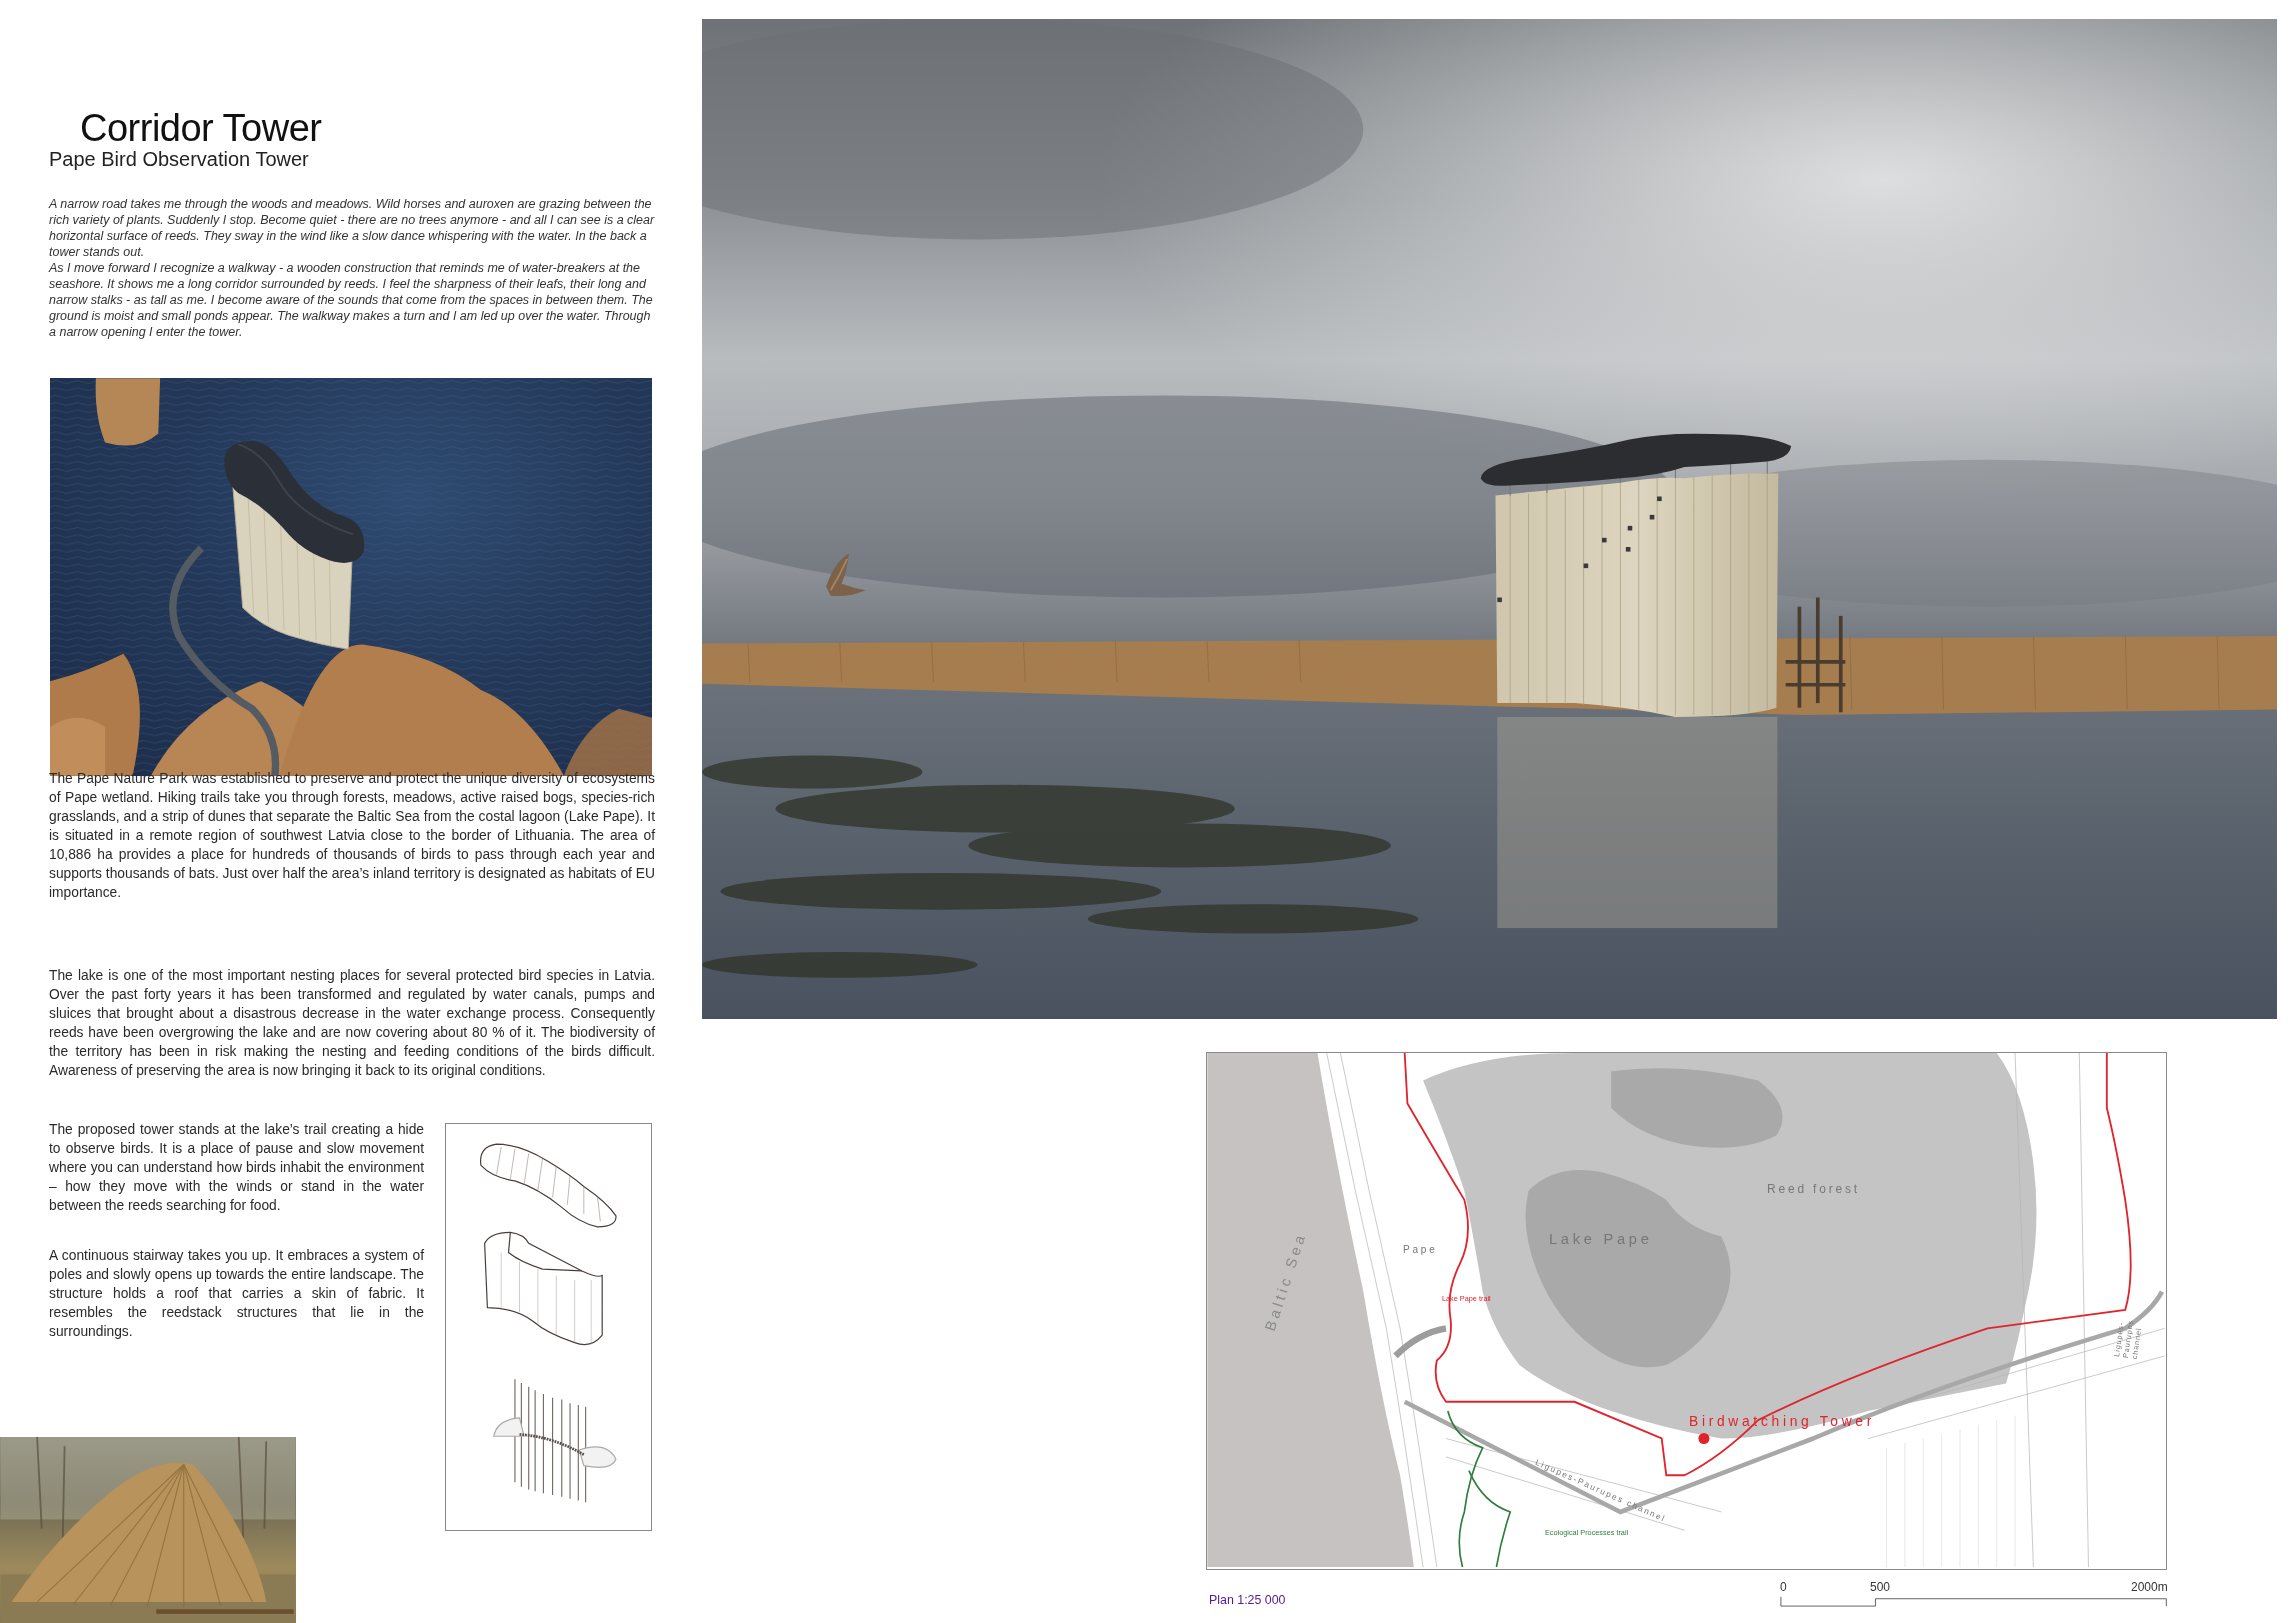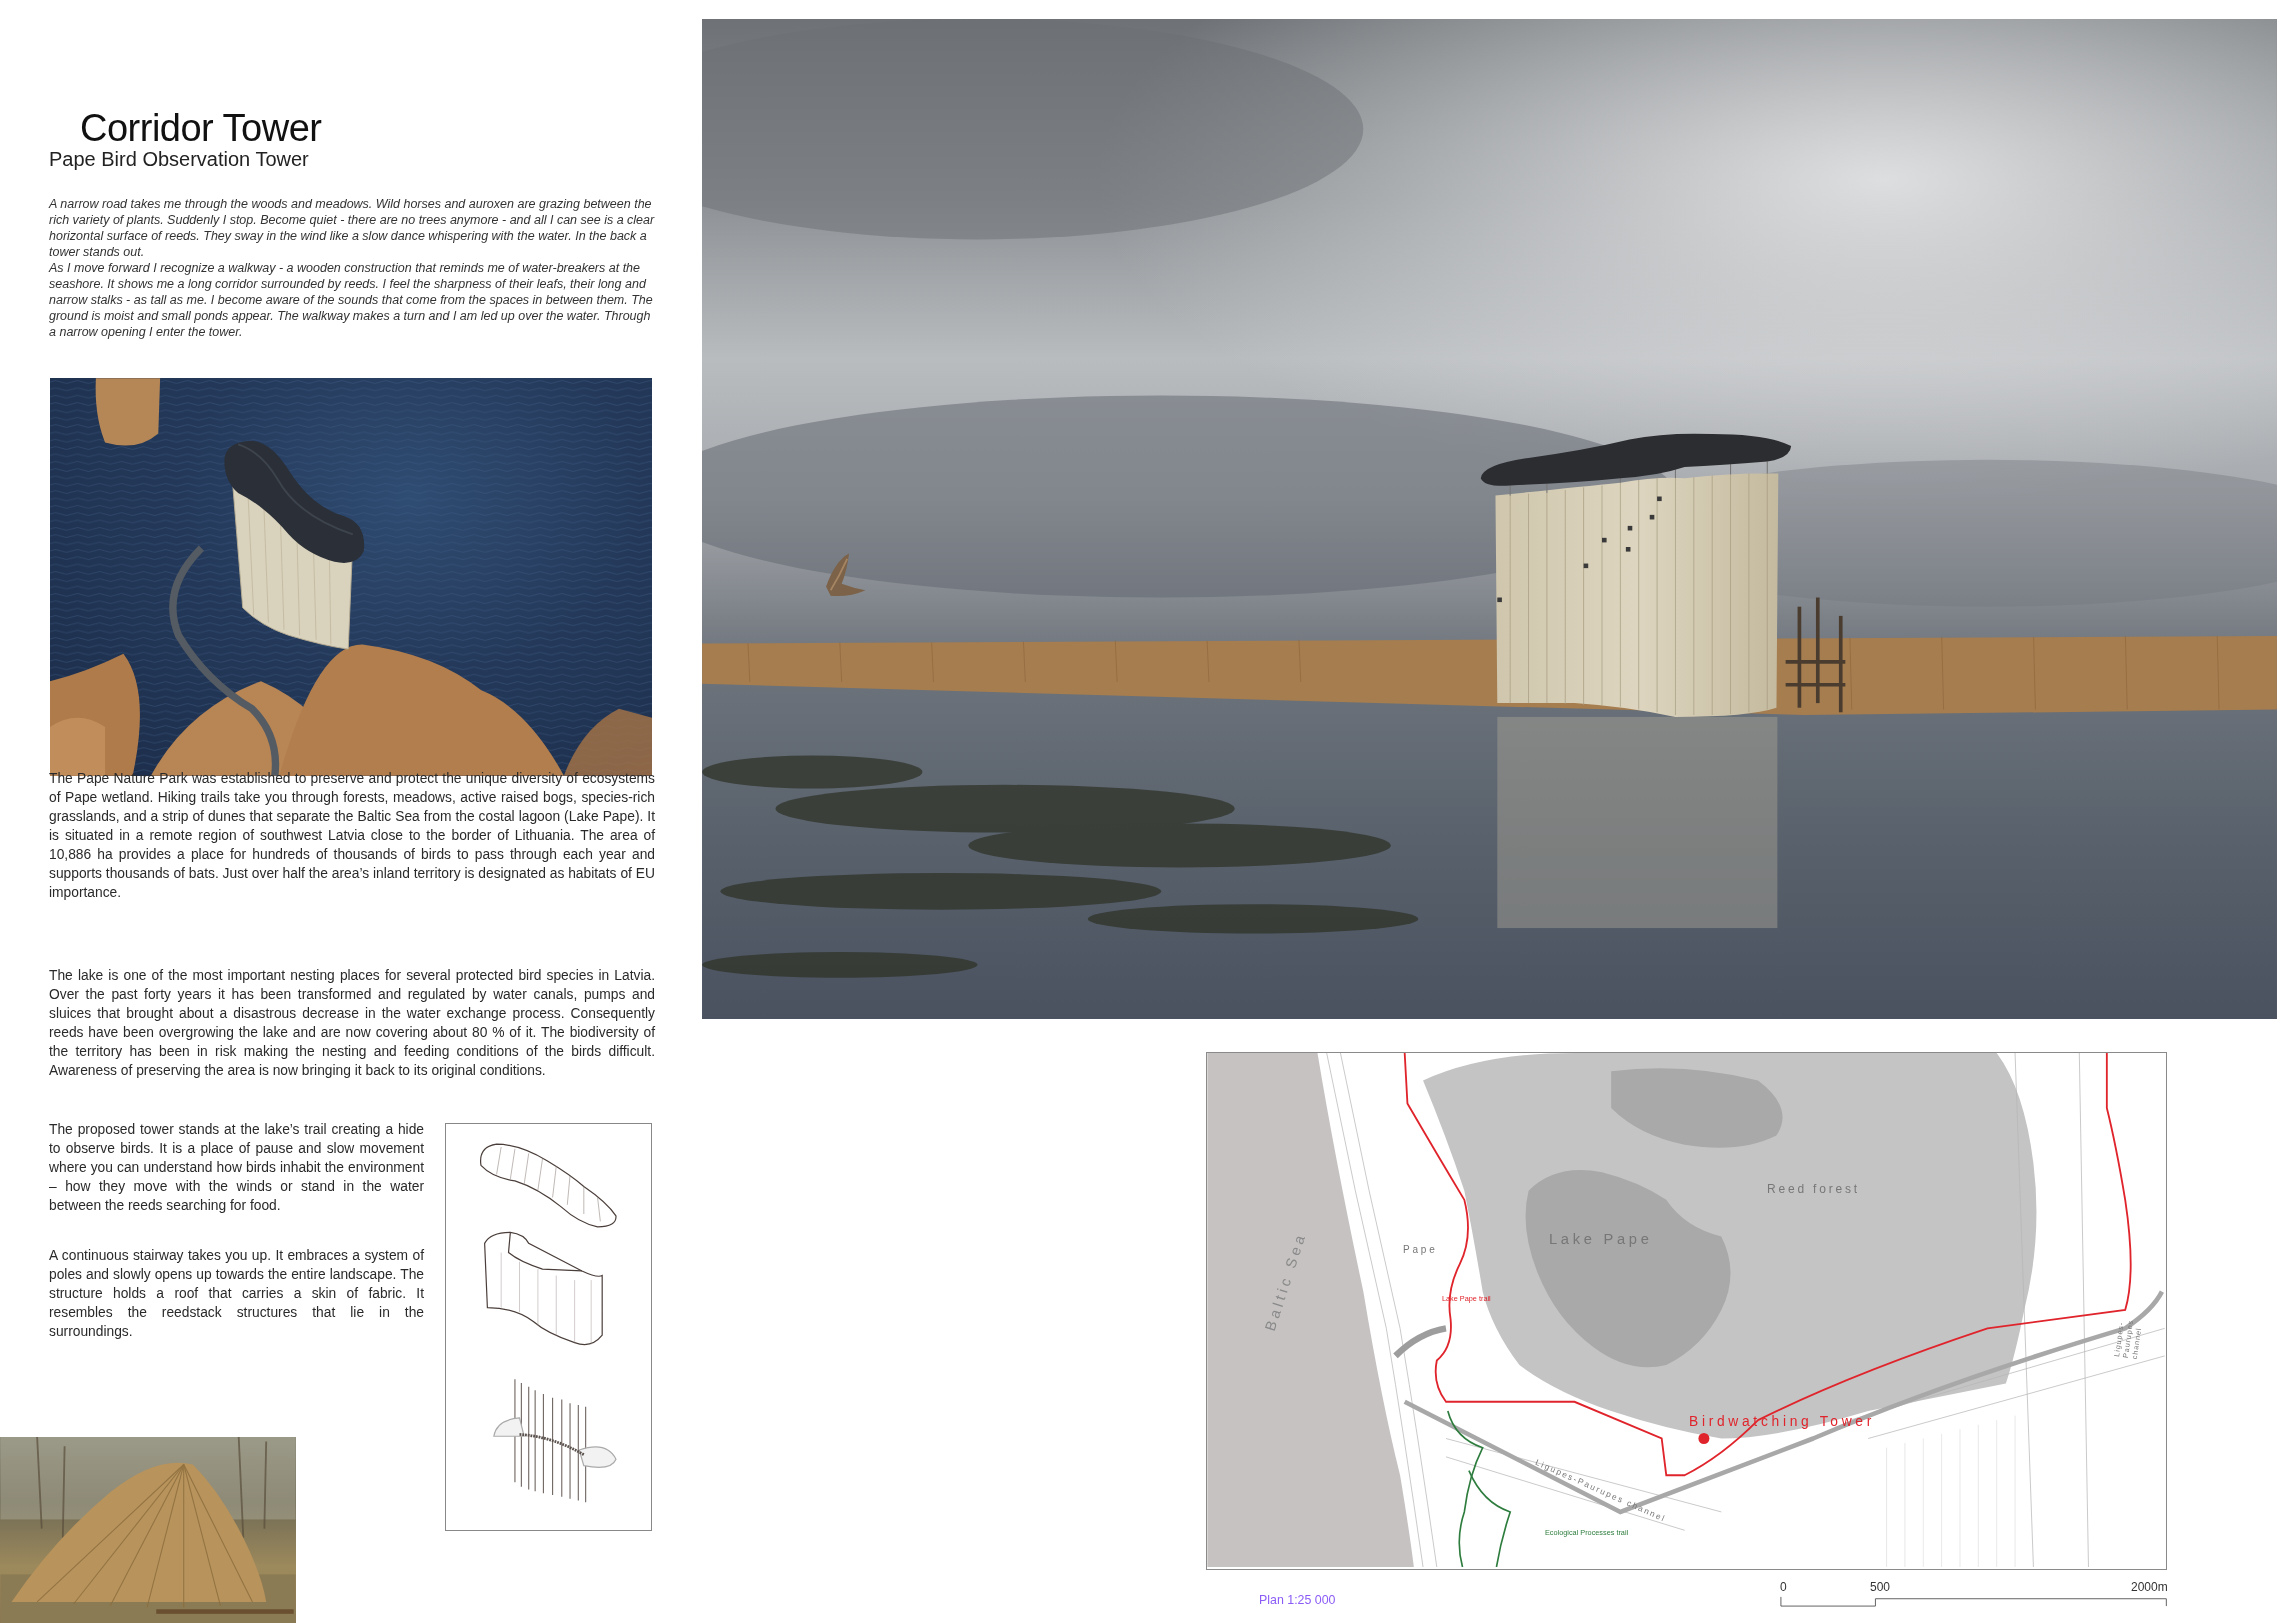--- a/index.html
+++ b/index.html
@@ -18,21 +18,21 @@
   
   .aerial{left:50px;top:378px;width:602px;height:398px;overflow:hidden;
     background:radial-gradient(ellipse at 60% 30%,#2f4c72 0%,#24395a 45%,#1b2c48 100%);}
   
   .hero{left:702px;top:19px;width:1575px;height:1000px;overflow:hidden;
     background:linear-gradient(180deg,#6e7276 0%,#8d9195 18%,#b9bcbf 34%,#a6a9ad 48%,#7c8188 60%,#6c727a 65%);}
   .map{left:1206px;top:1052px;width:961px;height:518px;border:1.8px solid #8a8a8a;box-sizing:border-box;background:#ffffff;overflow:hidden;}
   .diagram{left:445px;top:1123px;width:207px;height:408px;border:1.4px solid #888;box-sizing:border-box;background:#fff;}
   .reedstack{left:0px;top:1437px;width:296px;height:186px;overflow:hidden;
     background:linear-gradient(180deg,#8c8a79 0%,#6f6a55 35%,#9d8a5c 70%,#8a7752 100%);}
-  .plan-label{left:1259px;top:1593px;font-size:12.4px;color:#8b5cf6;}
+  .plan-label{left:1209px;top:1593px;font-size:12.4px;color:#4c1d95;}
   .scale{left:1780px;top:1580px;width:390px;height:37px;}
   .scale .tick-label{position:absolute;top:0;font-size:12px;color:#333;}
   .map-label{position:absolute;color:#777;font-size:13px;letter-spacing:3.7px;}
 </style>
 </head>
 <body>
 
 <div class="abs title">Corridor Tower</div>
 <div class="abs subtitle">Pape Bird Observation Tower</div>
 

